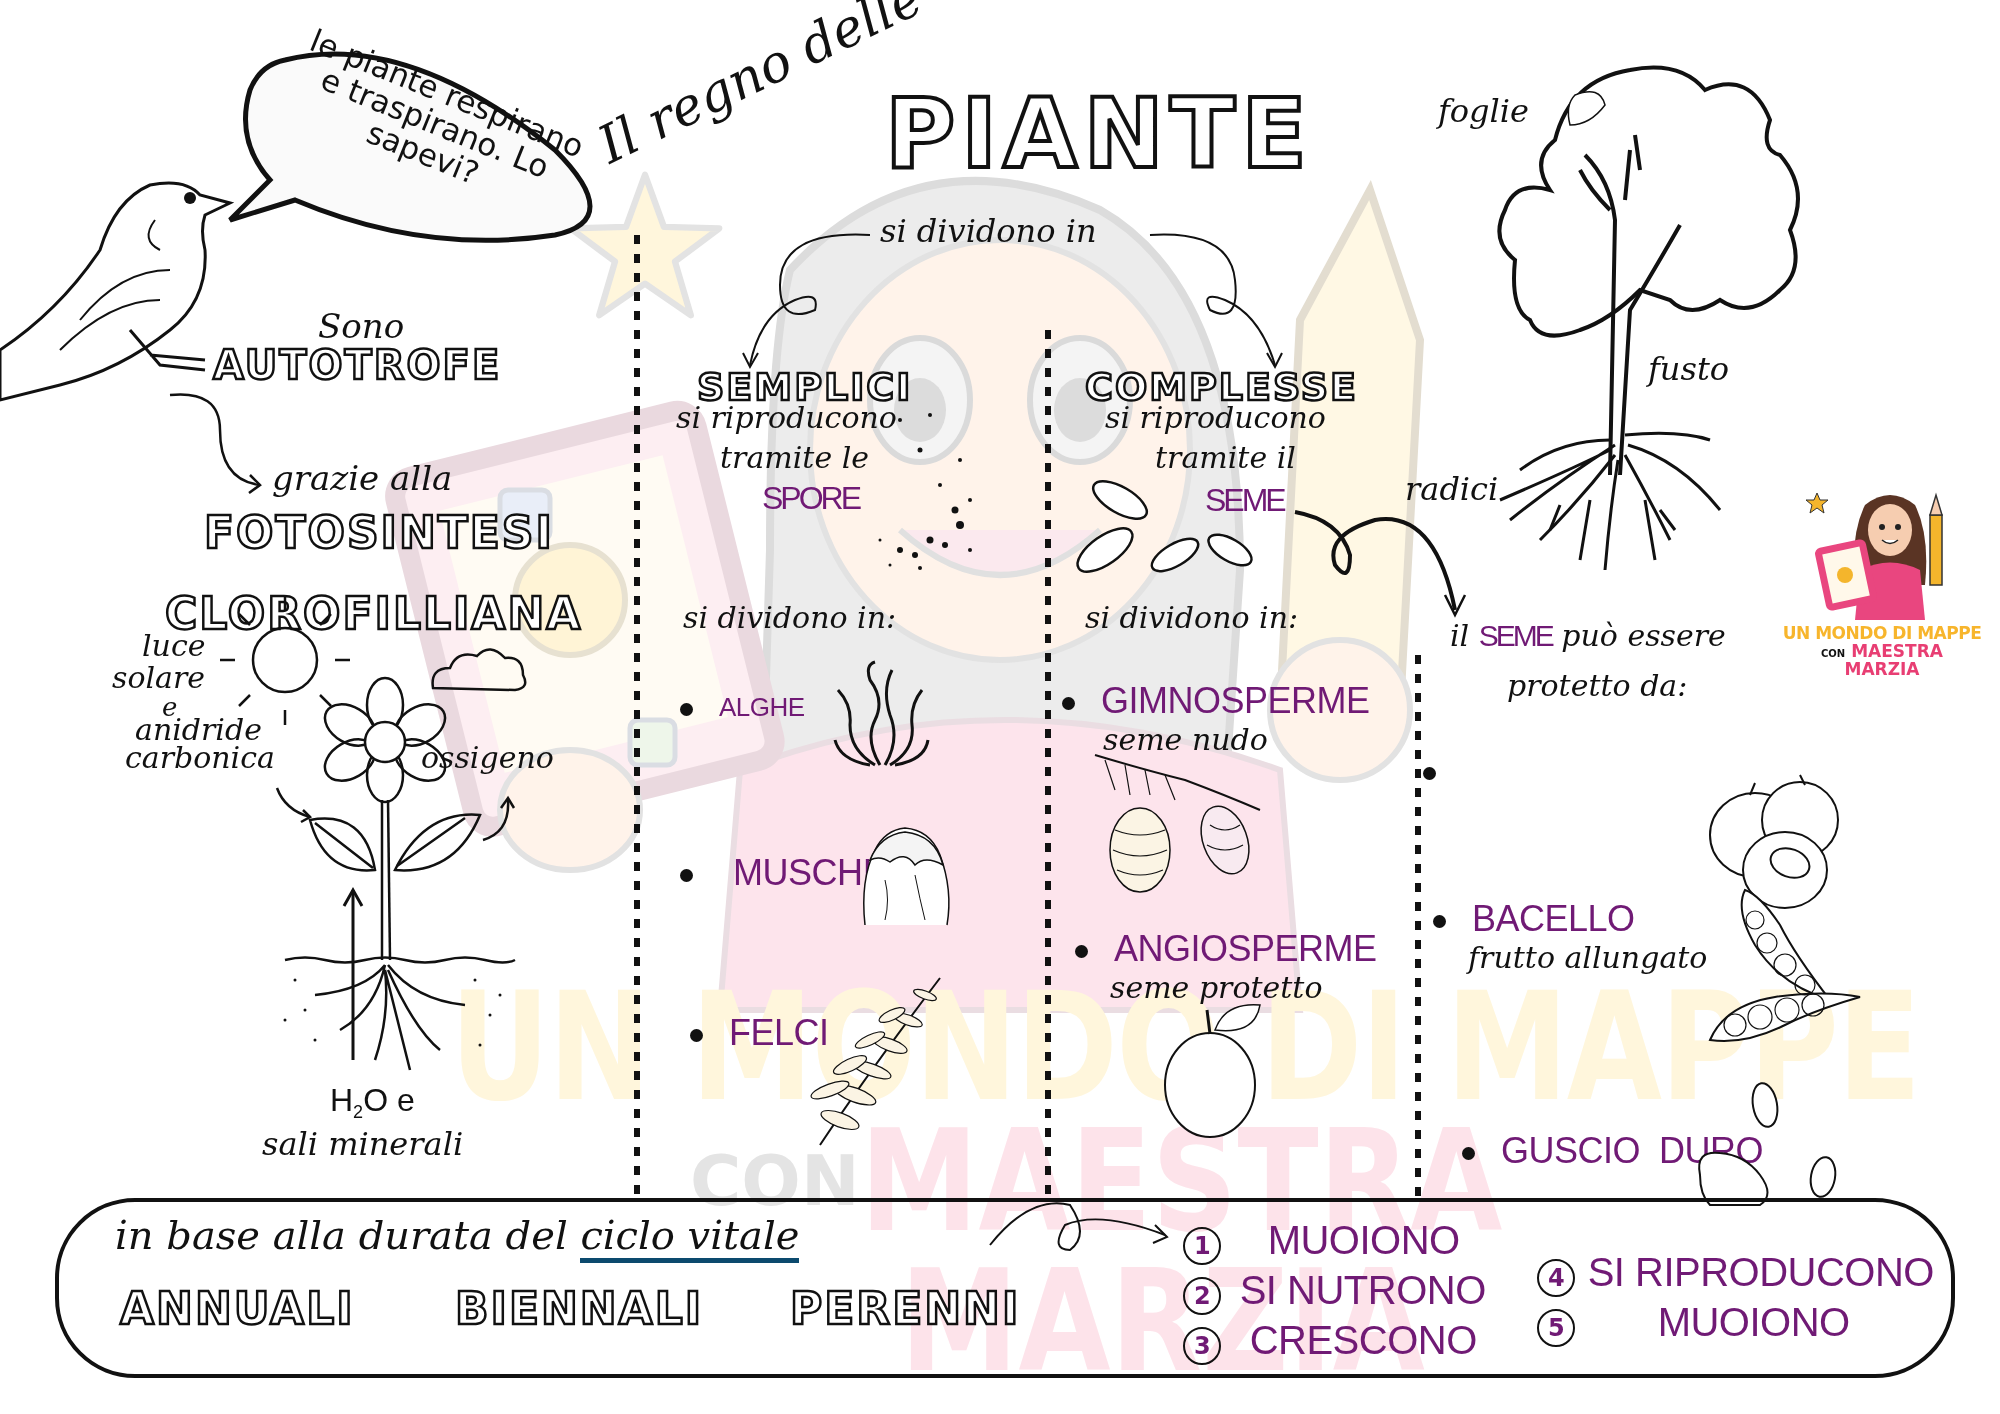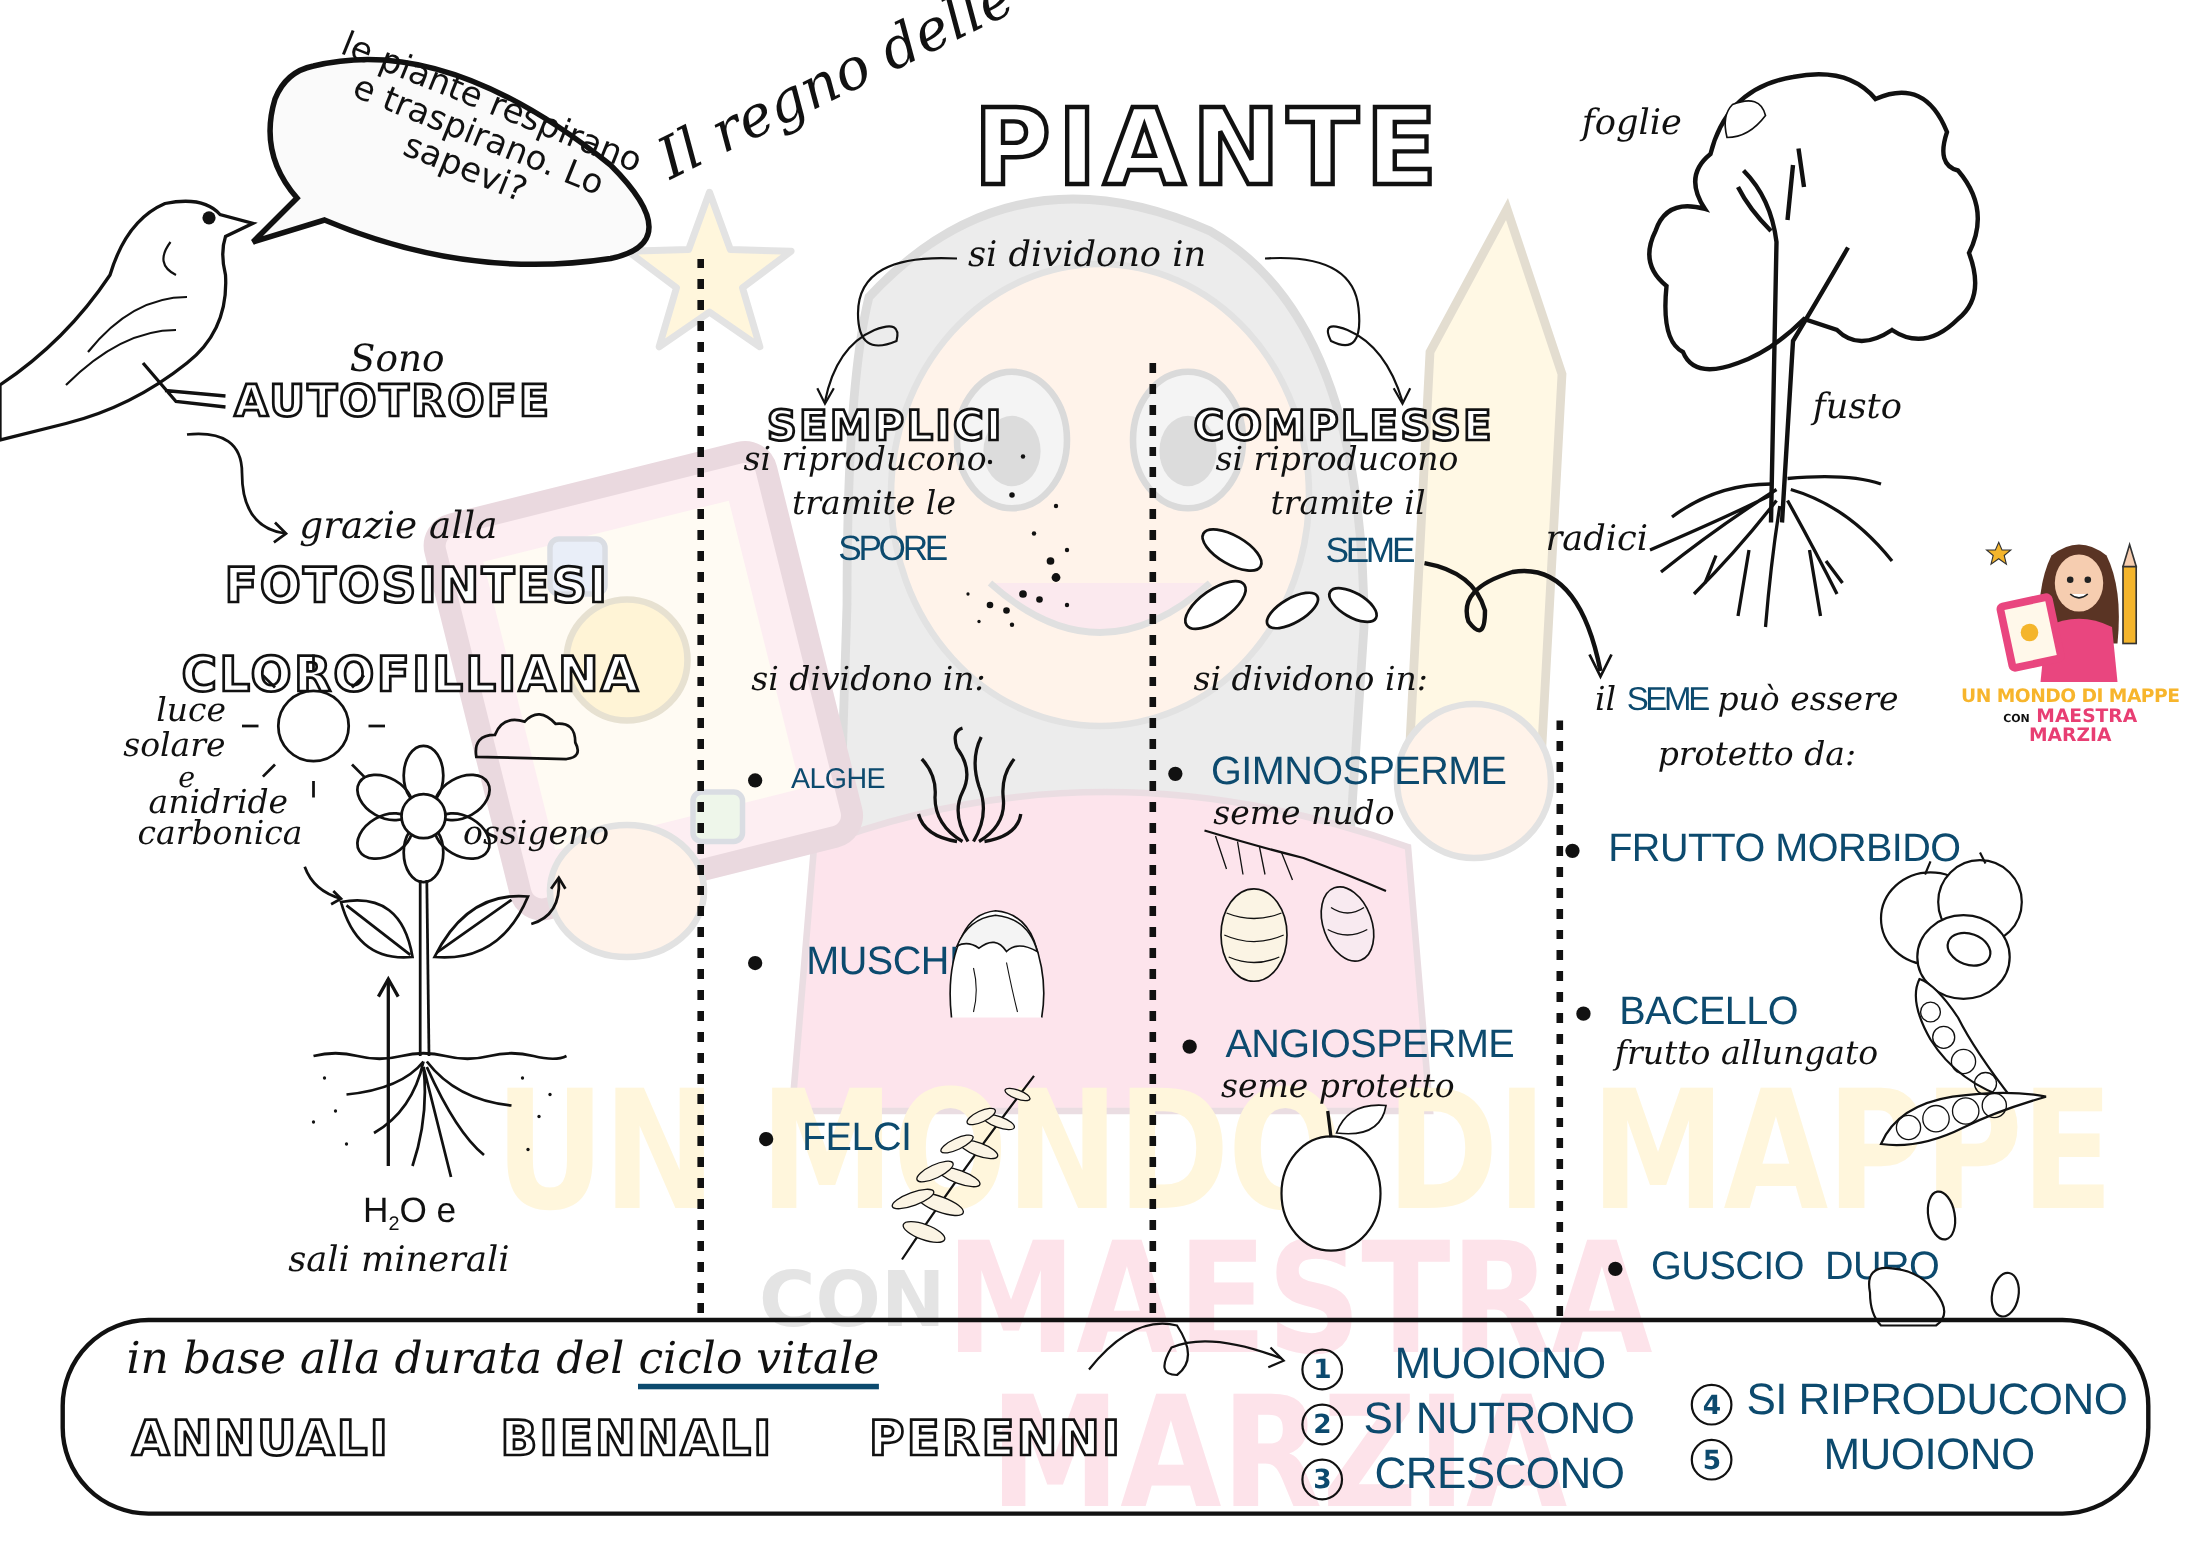--- a/index.html
+++ b/index.html
@@ -2,21 +2,21 @@
 <html><head>
 <meta charset="utf-8">
 <style>
   html, body { margin:0; padding:0; }
   body { width:2000px; height:1414px; background:#ffffff; position:relative; overflow:hidden;
          font-family:"DejaVu Sans", sans-serif; color:#111; }
   .abs { position:absolute; }
   .cursive { font-family:"DejaVu Serif", serif; font-style:italic; font-weight:400; color:#111; }
   .outline { font-family:"DejaVu Sans", sans-serif; font-weight:700; color:#fff;
              -webkit-text-stroke:2.5px #111; letter-spacing:2px; }
-  .thin { font-family:"Liberation Sans Narrow","Liberation Sans", sans-serif; font-weight:400; color:#0c4a6e; letter-spacing:-0.5px; }
+  .thin { font-family:"Liberation Sans Narrow","Liberation Sans", sans-serif; font-weight:400; color:#701a75; letter-spacing:-0.5px; }
   .dotline { position:absolute; width:6px; background:repeating-linear-gradient(to bottom,#111 0 9px,transparent 9px 19px); }
   .bullet { display:inline-block; width:13px; height:13px; border-radius:50%; background:#111; margin-right:26px; vertical-align:middle; }
   .wm { position:absolute; font-family:"DejaVu Sans", sans-serif; font-weight:900; white-space:nowrap; pointer-events:none; }
   svg { overflow:visible; }
   .circnum { display:inline-block; width:34px; height:34px; border:2px solid #111; border-radius:50%;
              text-align:center; line-height:34px; font-size:24px; font-weight:700; font-family:"DejaVu Sans", sans-serif; }
 </style>
 </head>
 <body>
 
@@ -314,21 +314,21 @@
 </div>
 
 <div class="abs" style="left:1450px;top:618px;font-size:30px;white-space:nowrap;">
   <span class="cursive">il</span>
   <span class="thin" style="letter-spacing:-3px;">SEME</span>
   <span class="cursive">può essere</span>
 </div>
 <div class="abs cursive" style="left:1507px;top:668px;font-size:30px;">protetto da:</div>
 
 <div class="abs thin" style="left:1423px;top:750px;font-size:36px;">
-  <span class="bullet"></span><span>FRUTTO MORBIDO</span>
+  <span class="bullet"></span>
 </div>
 <svg class="abs" style="left:1705px;top:775px;" width="140" height="140" viewBox="0 0 140 140">
   <g fill="#fff" stroke="#111" stroke-width="2">
     <ellipse cx="50" cy="60" rx="45" ry="42"></ellipse>
     <ellipse cx="95" cy="45" rx="38" ry="38"></ellipse>
     <ellipse cx="80" cy="95" rx="42" ry="38"></ellipse>
     <ellipse cx="85" cy="88" rx="20" ry="14" transform="rotate(20 85 88)"></ellipse>
   </g>
   <path d="M45 20 L50 8 M100 10 L95 0" stroke="#111" stroke-width="2"></path>
 </svg>

